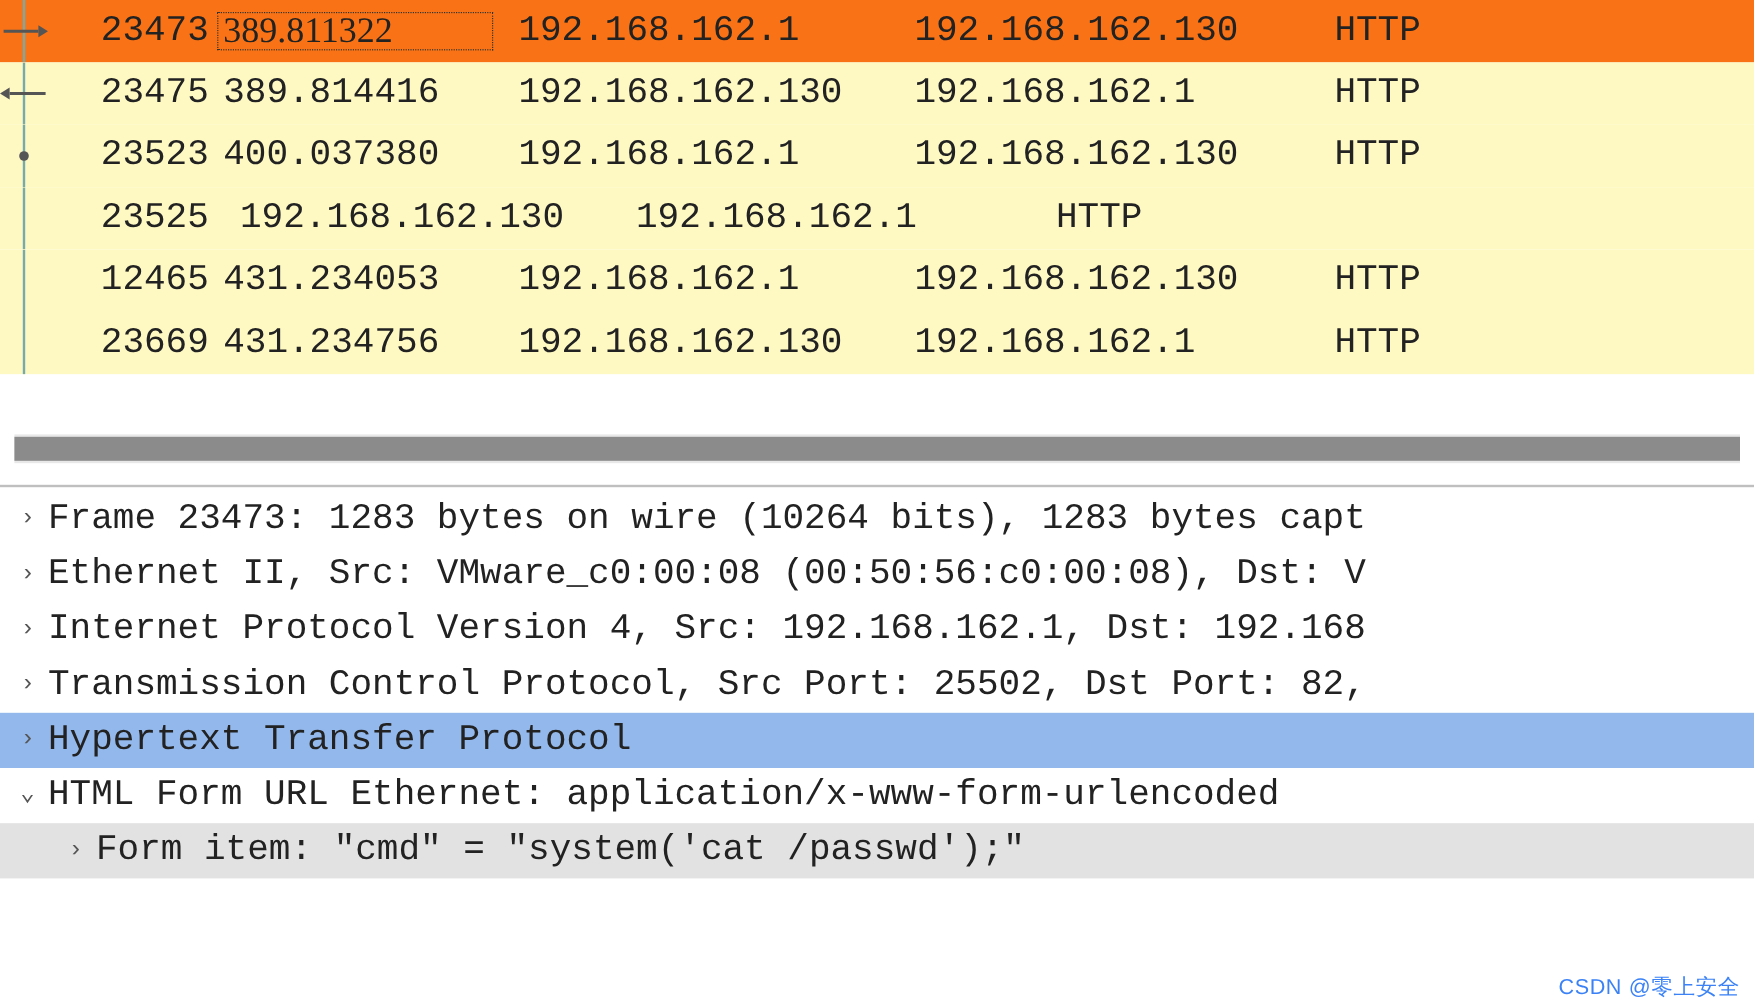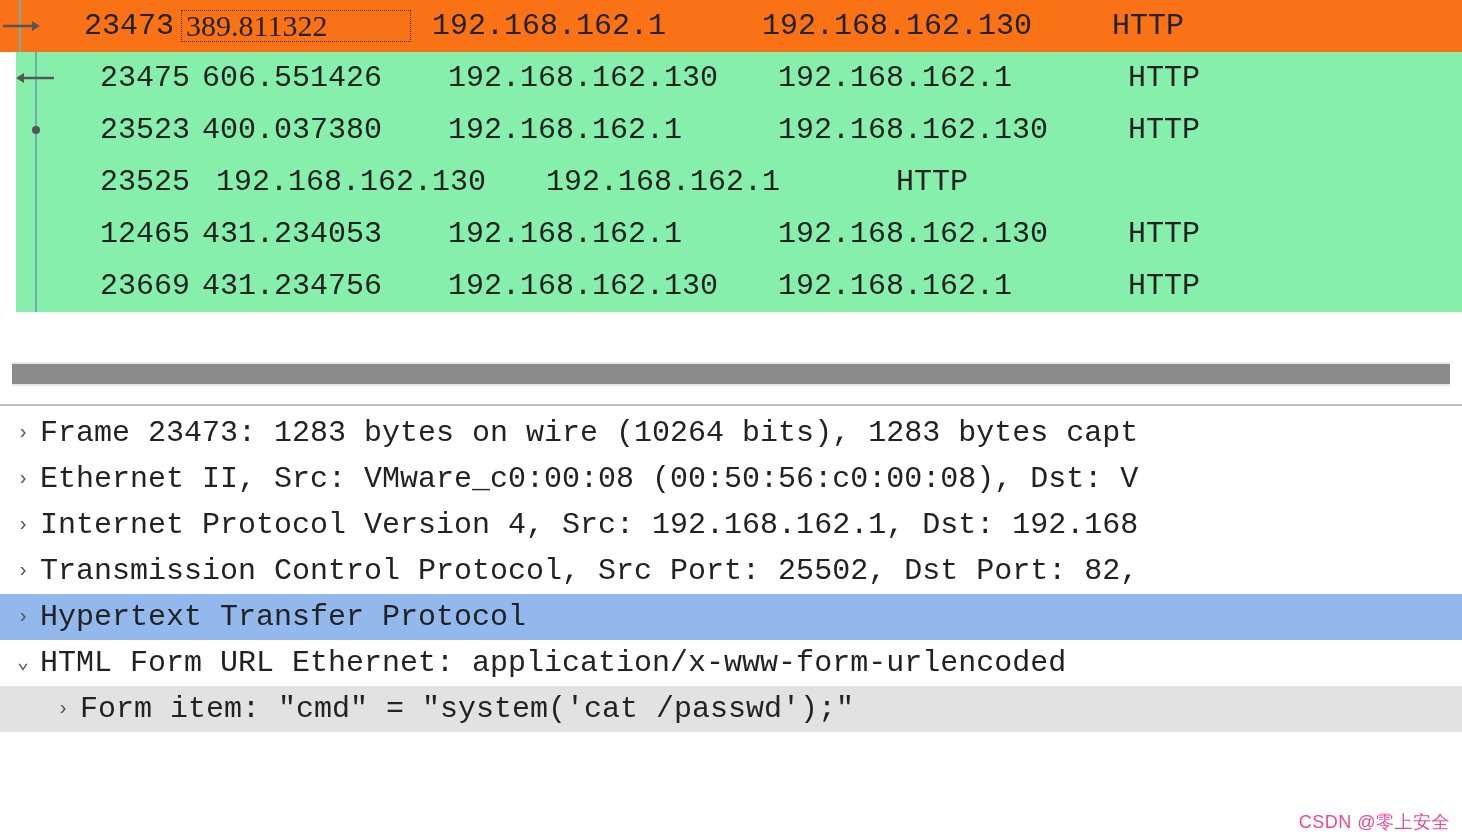--- a/index.html
+++ b/index.html
@@ -28,21 +28,21 @@
     height: 52px;
     position: relative;
   }
   .row-marker svg { position:absolute; top:0; left:0; }
   .col-no   { width: 140px; flex:0 0 140px; text-align: right; padding-right: 6px; }
   .col-time { width: 232px; flex:0 0 232px; text-align: left; padding-left: 6px; }
   .col-src  { width: 350px; flex:0 0 350px; text-align:left; padding-left:20px; }
   .col-dst  { width: 350px; flex:0 0 350px; text-align:left; padding-left:0px; }
   .col-proto{ flex:1 1 auto; text-align:left; padding-left:0px; }
   .row-selected { background: #f97316; }
-  .row-http     { background: #86efac; margin-left: 16px; }
+  .row-http     { background: #fef9c3; }
   .focus-cell {
     outline: 1.5px dotted #333;
     outline-offset: -2px;
     font-family: Liberation Serif, serif;
   }
   .gap {
     height: 50px;
     background: #fff;
   }
   .hscroll {
@@ -82,21 +82,21 @@
   }
   .detail-text { flex:1 1 auto; }
   .indent-1 { padding-left: 46px; }
   .hl-blue { background: #93b8ec; }
   .hl-gray { background: #e2e2e2; }
   .watermark {
     position: absolute;
     right: 12px; bottom: 4px;
     font-family: sans-serif;
     font-size: 18px;
-    color: #ec4899;
+    color: #3b82f6;
     letter-spacing: 0.5px;
     text-align: right;
   }
 </style>
 </head>
 <body>
 
 <div class="packet-list" id="packet-list">
     <div class="packet-row row-selected">
       <div class="row-marker">
@@ -114,21 +114,21 @@
     </div>
     <div class="packet-row row-http">
       <div class="row-marker">
         <svg width="40" height="52">
           <line x1="20" y1="0" x2="20" y2="52" stroke="#7aa" stroke-width="2"></line>
           <line x1="8" y1="26" x2="38" y2="26" stroke="#555" stroke-width="2.5"></line>
           <polygon points="8,21 0,26 8,31" fill="#555"></polygon>
         </svg>
       </div>
       <div class="col-no">23475</div>
-      <div class="col-time">606.551426</div>
+      <div class="col-time">389.814416</div>
       <div class="col-src">192.168.162.130</div>
       <div class="col-dst">192.168.162.1</div>
       <div class="col-proto">HTTP</div>
     </div>
     <div class="packet-row row-http">
       <div class="row-marker">
         <svg width="40" height="52">
           <line x1="20" y1="0" x2="20" y2="52" stroke="#7aa" stroke-width="2"></line>
           <circle cx="20" cy="26" r="4" fill="#555"></circle>
         </svg>

